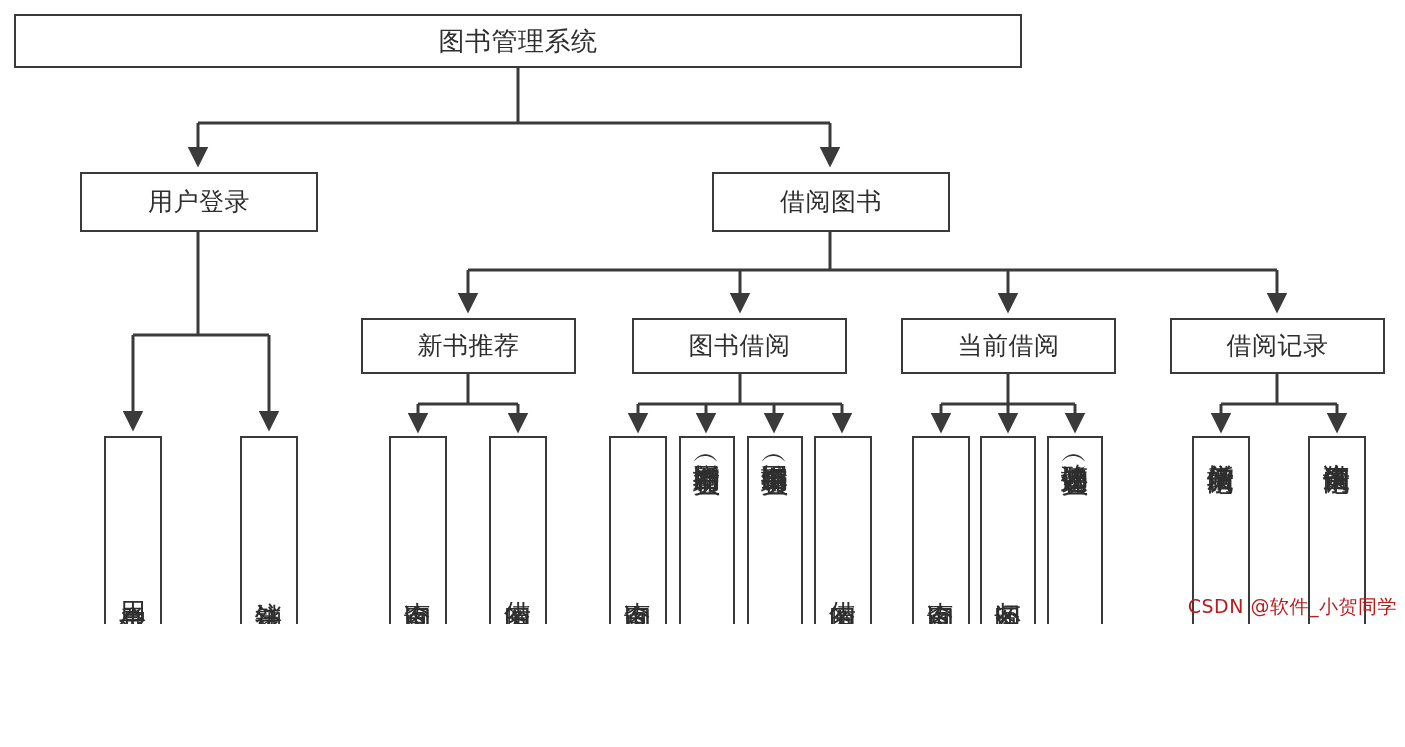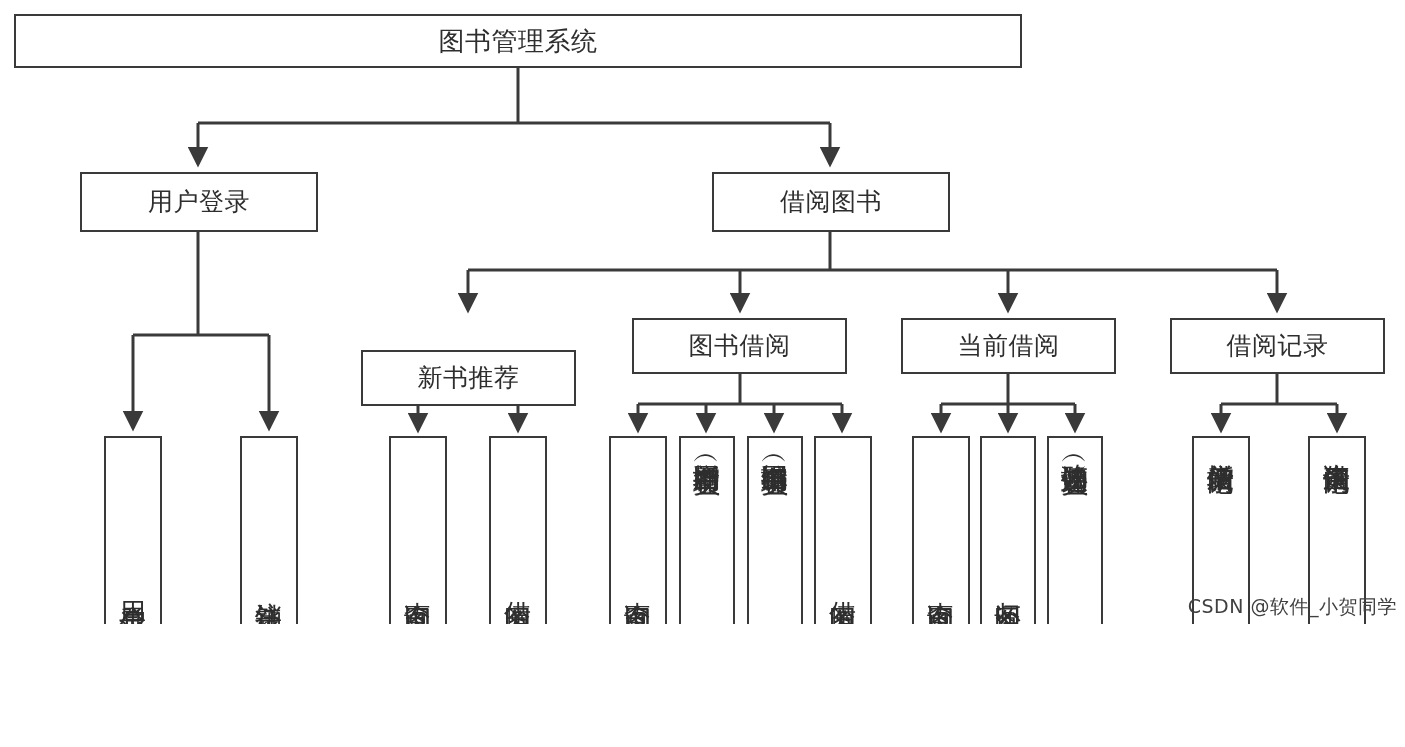--- a/index.html
+++ b/index.html
@@ -70,21 +70,21 @@
   
   .node.vert.center {
     align-items: center;
     padding-top: 0;
   }
   #watermark {
     position: absolute;
     right: 8px;
     bottom: 4px;
     font-size: 19px;
-    color: #404040;
+    color: #b91c1c;
     white-space: nowrap;
     letter-spacing: 0.5px;
   }
 </style>
 </head>
 <body>
 
 <div id="canvas">
 
   <svg id="edges" viewBox="0 0 1405 747" width="1405" height="747" xmlns="http://www.w3.org/2000/svg">
@@ -141,21 +141,21 @@
     <span class="lbl">图书管理系统</span>
   </div>
 
   <div class="node horiz" style="left:80px; top:172px; width:238px; height:60px;">
     <span class="lbl">用户登录</span>
   </div>
   <div class="node horiz" style="left:712px; top:172px; width:238px; height:60px;">
     <span class="lbl">借阅图书</span>
   </div>
 
-  <div class="node horiz" style="left:361px; top:318px; width:215px; height:56px;margin-top:32px;">
+  <div class="node horiz" style="left:361px; top:318px; width:215px; height:56px;">
     <span class="lbl">新书推荐</span>
   </div>
   <div class="node horiz" style="left:632px; top:318px; width:215px; height:56px;align-items:center;">
     <span class="lbl">图书借阅</span>
   </div>
   <div class="node horiz" style="left:1170px; top:318px; width:215px; height:56px;">
     <span class="lbl">借阅记录</span>
   </div>
   <div class="node horiz" style="left:901px; top:318px; width:215px; height:56px;">
     <span class="lbl">当前借阅</span>

